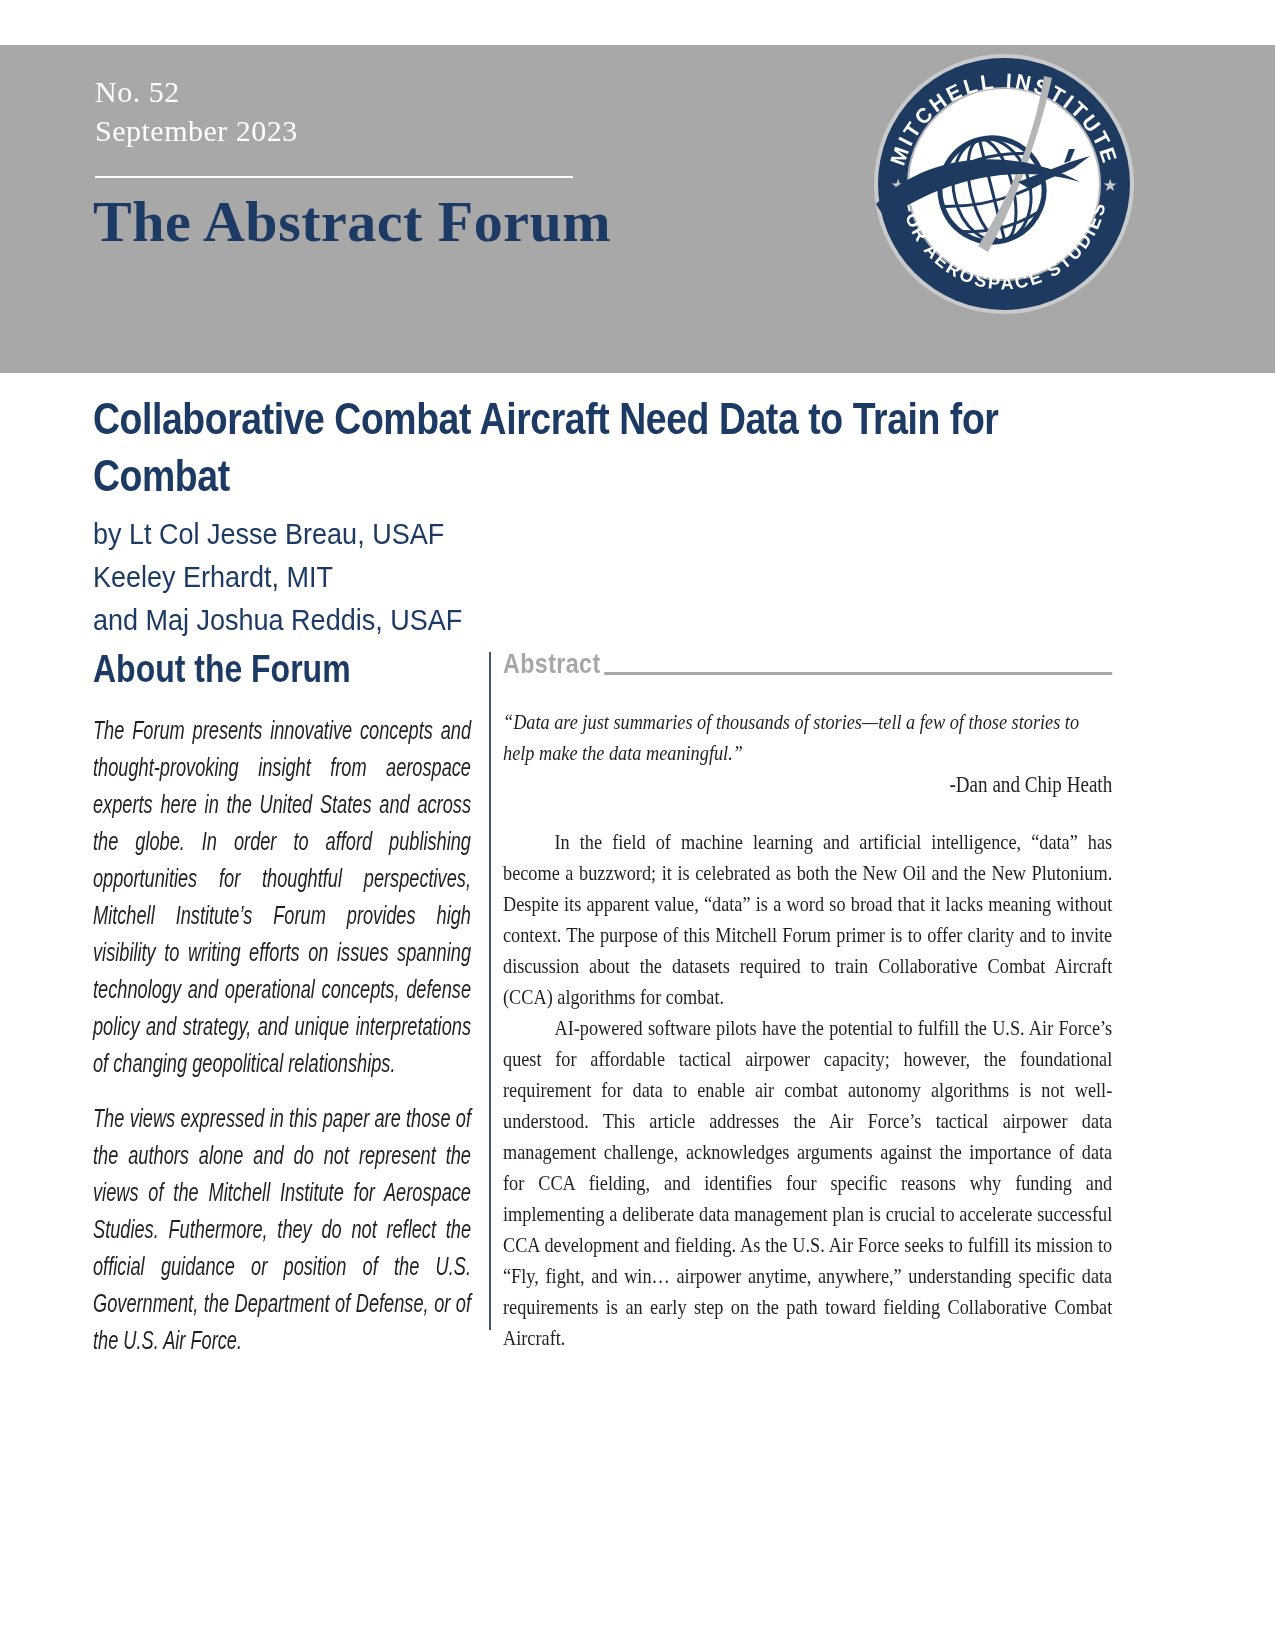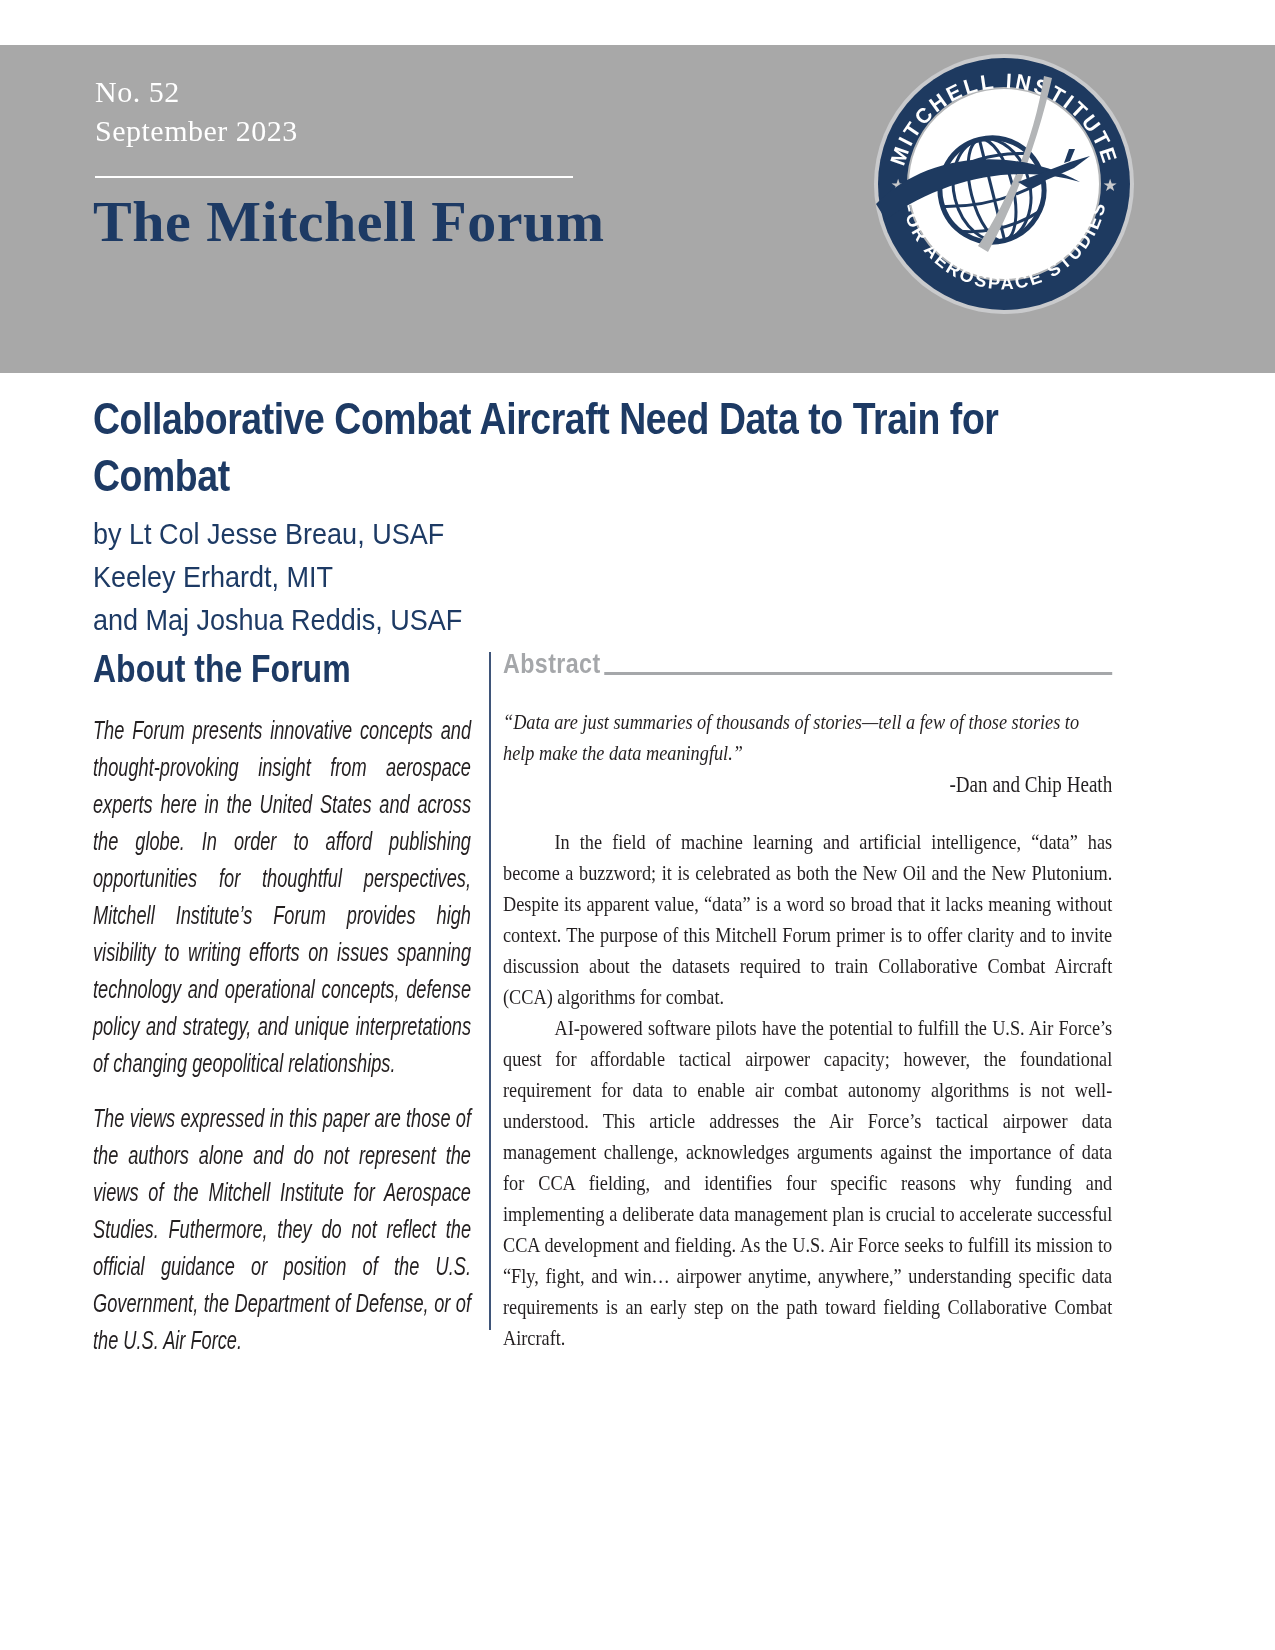--- a/index.html
+++ b/index.html
@@ -66,21 +66,21 @@
 </style>
 </head>
 <body>
 
 <div id="page">
 
   <div class="banner">
     <div class="issue">No. 52</div>
     <div class="date">September 2023</div>
     <div class="hrule"></div>
-    <div class="brand">The Mitchell Forum</div>
+    <div class="brand">The Abstract Forum</div>
   </div>
 
   <svg class="logo" viewBox="0 0 264 264" aria-hidden="true">
     <circle cx="132" cy="132" r="130" fill="#c9cacc"></circle>
     <circle cx="132" cy="132" r="126" fill="#1e3a60"></circle>
     <circle cx="132" cy="132" r="96" fill="#ffffff" stroke="#b5b7b9" stroke-width="2"></circle>
     <defs>
       <path id="arcTop" d="M 29,139 A 103,103 0 0 1 235,139"></path>
       <path id="arcBottom" d="M 30,120 A 103,103 0 1 0 234,120"></path>
     </defs>

